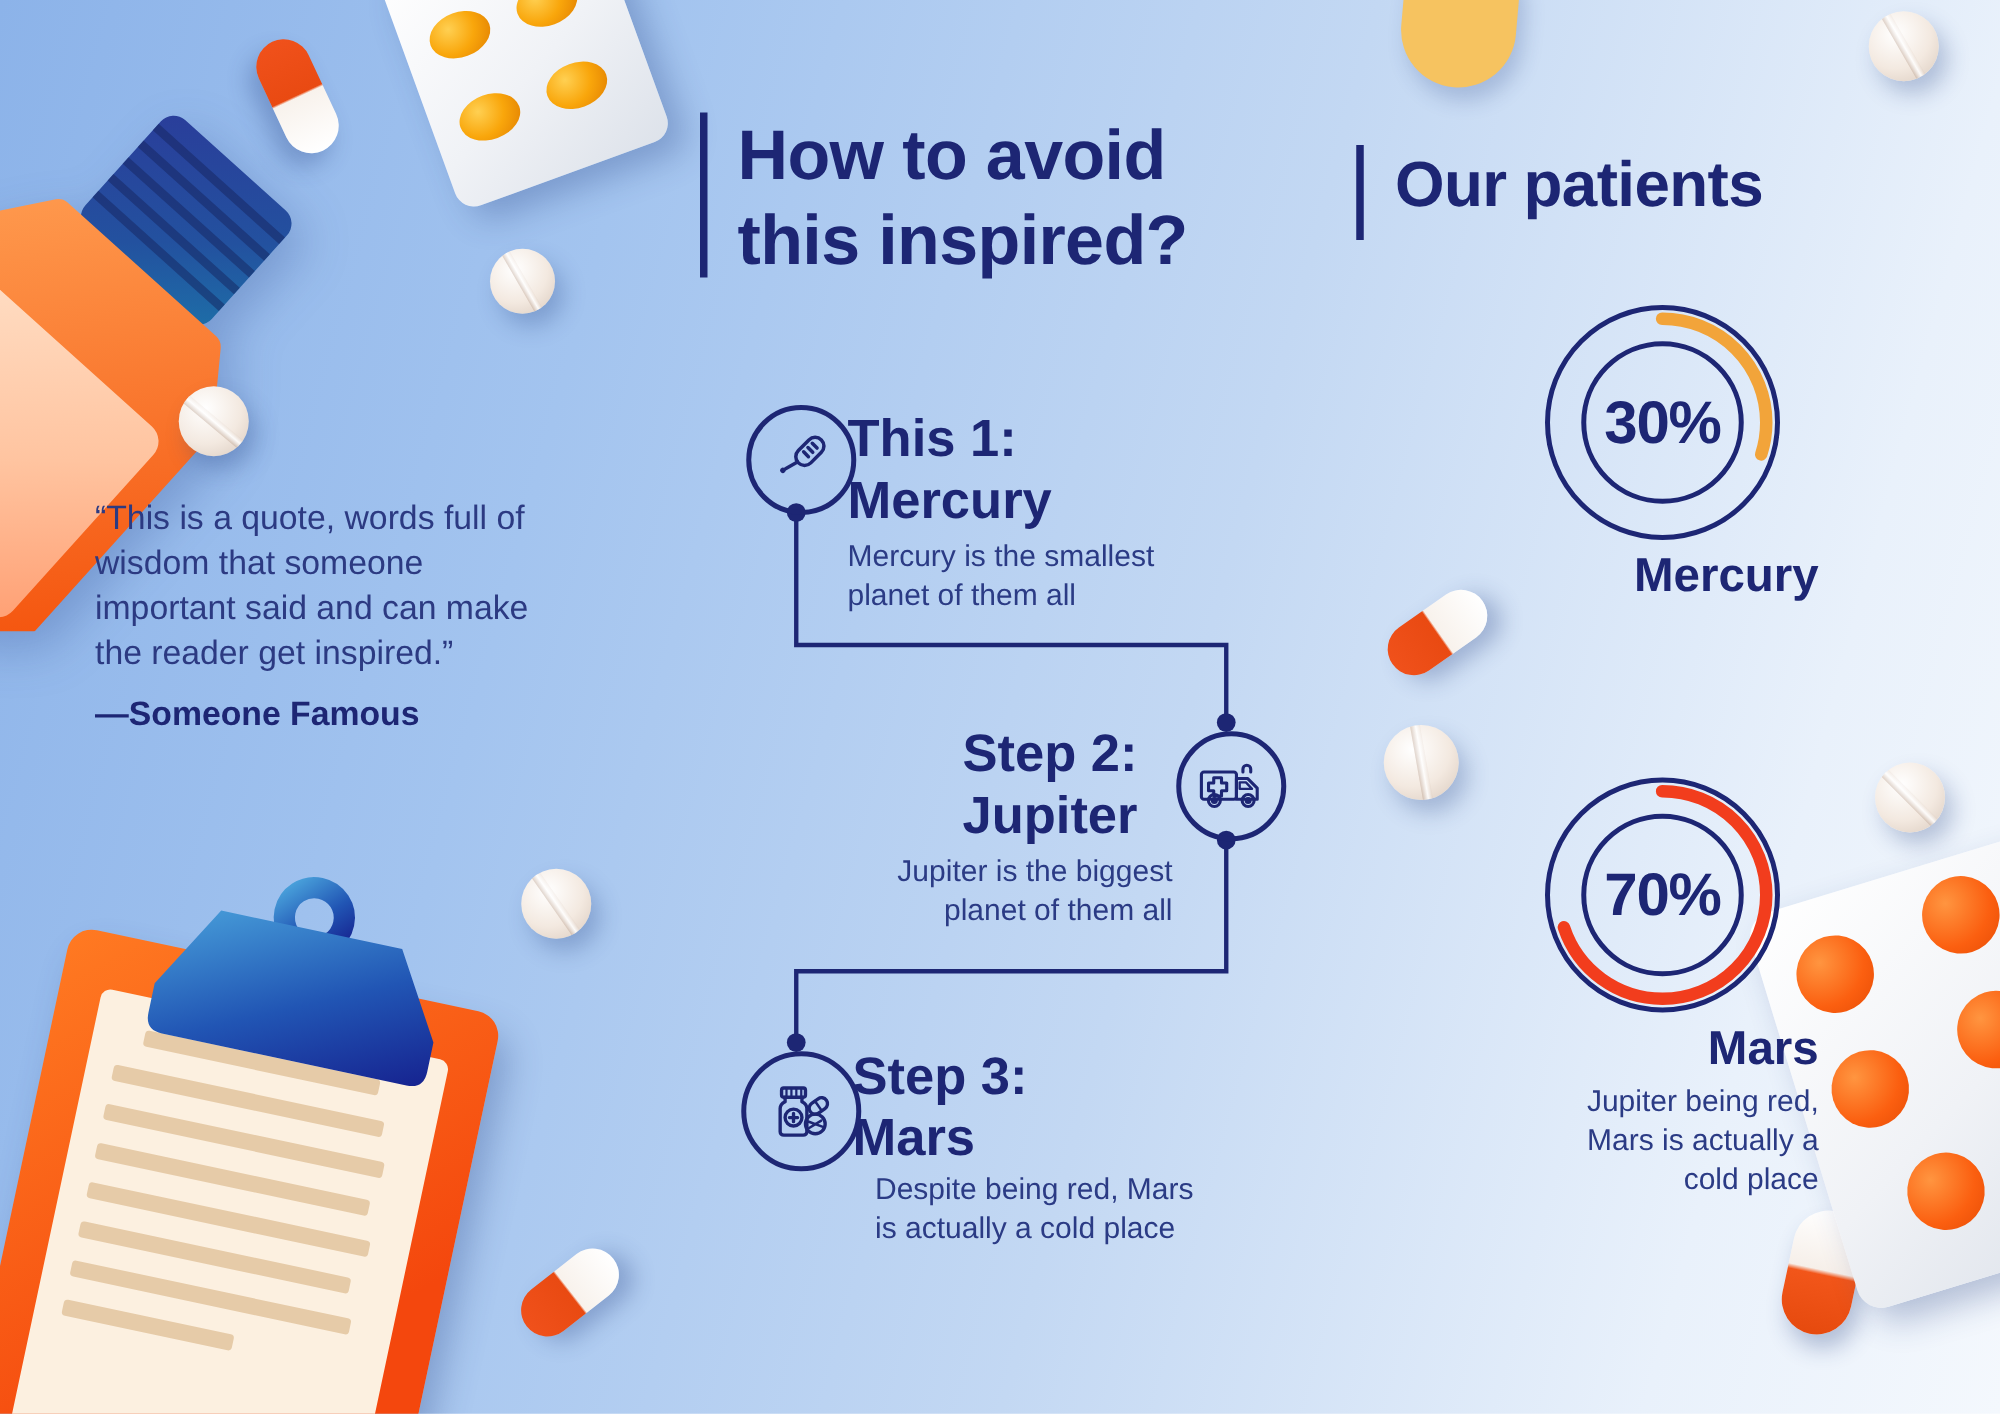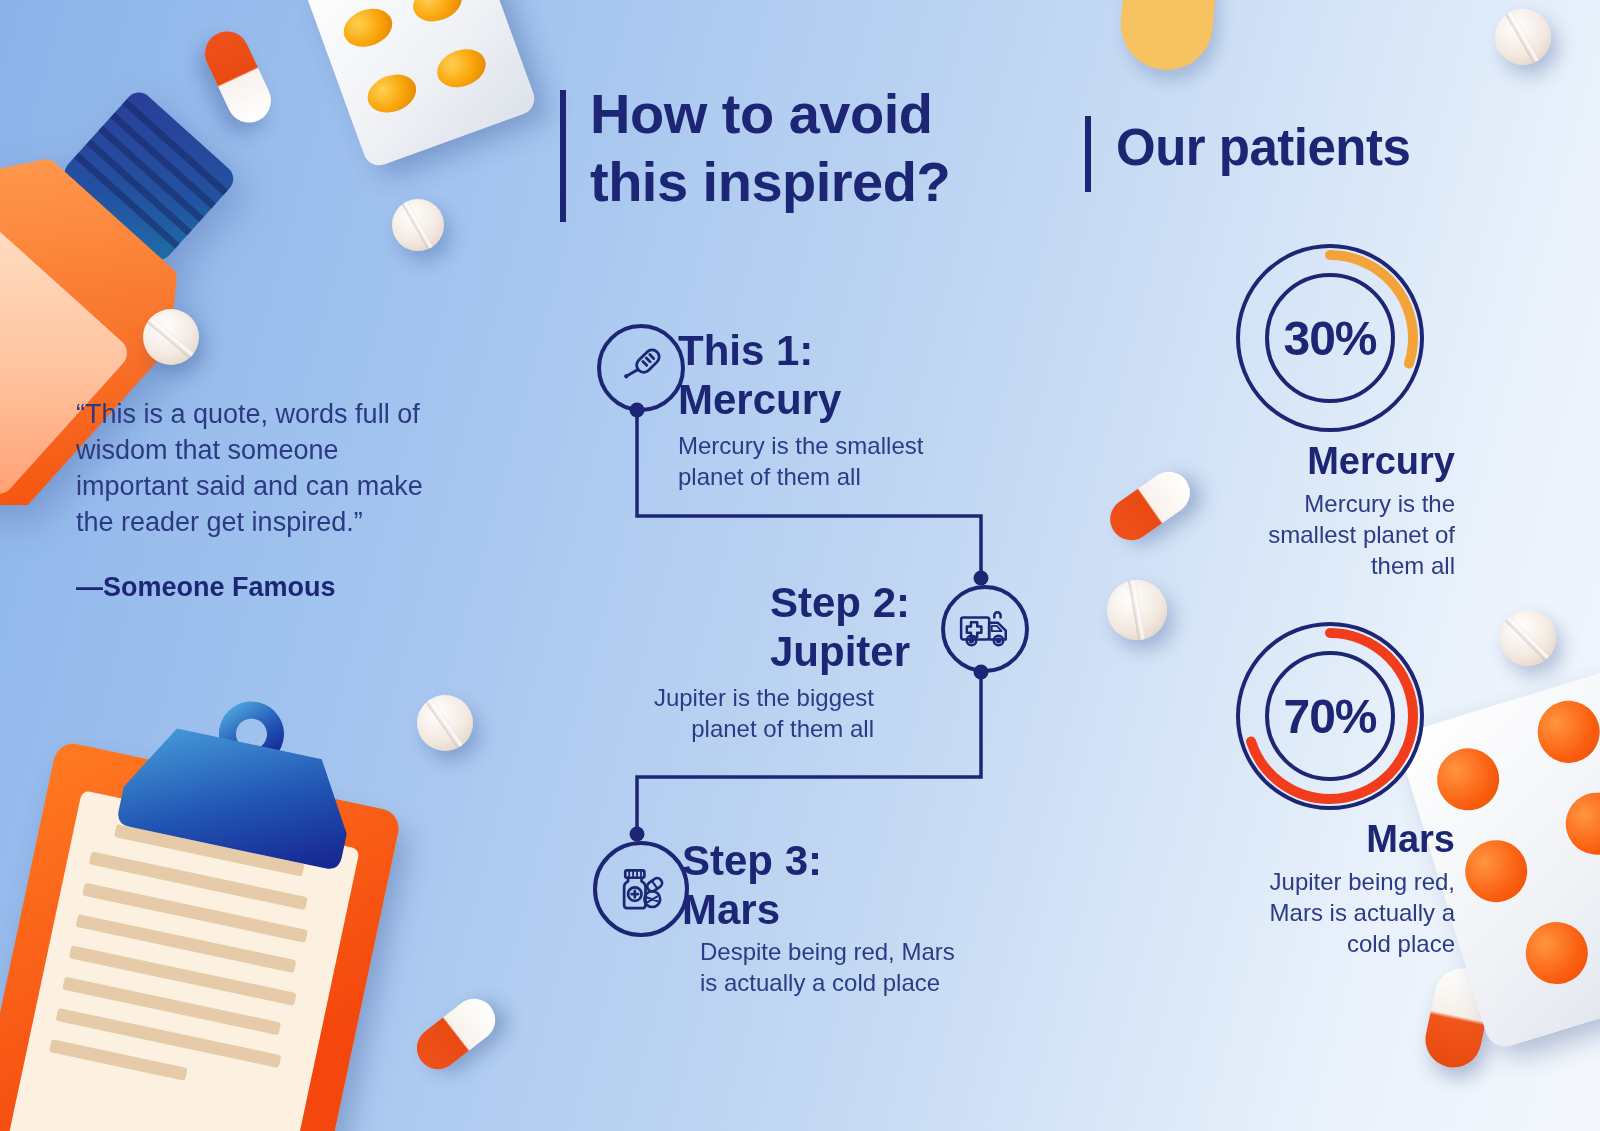--- a/index.html
+++ b/index.html
@@ -7,21 +7,21 @@
     width:1600px;height:1131px;overflow:hidden;position:relative;
     font-family:"Liberation Sans", sans-serif;
     background:linear-gradient(105deg,#8cb3e9 0%,#a3c4ef 28%,#c3d8f3 58%,#e9f1fb 85%,#f4f8fd 100%);
   }
   .abs{position:absolute;}
   .section-title{font-size:56px;line-height:68px;font-weight:700;color:#1d2674;letter-spacing:-.5px;z-index:5;}
   .section-title.small{font-size:51px;line-height:60px;}
   .title-bar{width:6px;background:#1d2674;z-index:5;}
   .quote-block{left:76px;top:396px;width:430px;z-index:5;}
   .quote-line{font-size:27px;line-height:36px;color:#2c3a82;}
-  .quote-author{margin-top:32px;font-size:27px;font-weight:700;color:#1d2674;}
+  .quote-author{margin-top:16px;font-size:27px;font-weight:700;color:#1d2674;}
   .step-circle{border:4px solid #1d2674;border-radius:50%;display:flex;align-items:center;justify-content:center;z-index:4;background:transparent;}
   .step-title{font-size:42px;line-height:49px;font-weight:700;color:#1d2674;z-index:5;}
   .step-desc{font-size:24px;line-height:31px;color:#2b3b85;z-index:5;}
   .right{text-align:right;}
   .center{text-align:right;}
   .connector{left:0;top:0;z-index:3;pointer-events:none;}
   
   .stat{width:250px;z-index:5;}
   .stat-ring-wrap{position:relative;width:200px;height:200px;margin:0 auto;}
   .stat-percent{position:absolute;inset:0;display:flex;align-items:center;justify-content:center;
@@ -147,21 +147,21 @@
 
 <div class="abs quote-block">
   <div class="quote-line">“This is a quote, words full of</div>
   <div class="quote-line">wisdom that someone</div>
   <div class="quote-line">important said and can make</div>
   <div class="quote-line">the reader get inspired.”</div>
   <div class="quote-author">—Someone Famous</div>
 </div>
 
 <div class="abs title-bar" style="left:560px;top:90px;height:132px;"></div>
-<div class="abs section-title" style="left:590px;top:80px;">
+<div class="abs section-title" style="left:590px;top:90px;">
   <div>How to avoid</div>
   <div>this inspired?</div>
 </div>
 
 <svg class="abs connector" width="1600" height="1131" viewBox="0 0 1600 1131">
   <g stroke="#1d2674" stroke-width="3.5" fill="none">
     <path d="M637 410 V516 H981 V578"></path>
     <path d="M981 672 V777 H637 V834"></path>
   </g>
   <g fill="#1d2674">
@@ -201,21 +201,21 @@
     <circle cx="13" cy="33" r="4.6"></circle>
       <circle cx="13" cy="33" r="1.5" fill="#1d2674"></circle>
     <circle cx="39" cy="33" r="4.6"></circle>
       <circle cx="39" cy="33" r="1.5" fill="#1d2674"></circle>
   </svg>
 </div>
 <div class="abs step-title right" style="left:550px;top:578px;width:360px;">
   <div>Step 2:</div>
   <div>Jupiter</div>
 </div>
-<div class="abs step-desc right" style="left:604px;top:682px;width:270px;">
+<div class="abs step-desc right" style="left:668px;top:682px;width:270px;">
   <div>Jupiter is the biggest</div>
   <div>planet of them all</div>
 </div>
 
 <div class="abs step-circle" style="left:593px;top:841px;width:88px;height:88px;">
   <svg width="54" height="54" viewBox="0 0 48 48" fill="none" stroke="#1d2674" stroke-width="2.4" stroke-linecap="round" stroke-linejoin="round">
     <rect x="10" y="7.5" width="17" height="6.5" rx="1.5"></rect>
     <path d="M13.5 7.5v6.5M17 7.5v6.5M20.5 7.5v6.5M24 7.5v6.5" stroke-width="1.6"></path>
     <path d="M12.5 14v3.2c-2 1-3.5 2.4-3.5 4.8v16.5c0 1.5 1.1 2.5 2.6 2.5h13.8c1.5 0 2.6-1 2.6-2.5V22c0-2.4-1.5-3.8-3.5-4.8V14"></path>
     <circle cx="18.5" cy="28.5" r="6"></circle>
@@ -243,25 +243,20 @@
 <div class="abs stat center" style="left:1205px;top:238px;">
   <div class="stat-ring-wrap">
     <svg width="200" height="200" viewBox="0 0 200 200">
       <circle cx="100" cy="100" r="92" fill="none" stroke="#1d2674" stroke-width="4"></circle>
       <circle cx="100" cy="100" r="63" fill="none" stroke="#1d2674" stroke-width="4"></circle>
       <circle cx="100" cy="100" r="83" fill="none" stroke-width="10" stroke-linecap="round" pathLength="100" transform="rotate(-90 100 100)" stroke="#F2A43A" stroke-dasharray="30 70"></circle>
     </svg>
     <div class="stat-percent">30%</div>
   </div>
   <div class="stat-name">Mercury</div>
-  <div class="stat-desc">
-    <div>Mercury is the</div>
-    <div>smallest planet of</div>
-    <div>them all</div>
-  </div>
 </div>
 
 <div class="abs stat center" style="left:1205px;top:616px;">
   <div class="stat-ring-wrap">
     <svg width="200" height="200" viewBox="0 0 200 200">
       <circle cx="100" cy="100" r="92" fill="none" stroke="#1d2674" stroke-width="4"></circle>
       <circle cx="100" cy="100" r="63" fill="none" stroke="#1d2674" stroke-width="4"></circle>
       <circle cx="100" cy="100" r="83" fill="none" stroke-width="10" stroke-linecap="round" pathLength="100" transform="rotate(-90 100 100)" stroke="#F23D1D" stroke-dasharray="70 30"></circle>
     </svg>
     <div class="stat-percent">70%</div>

